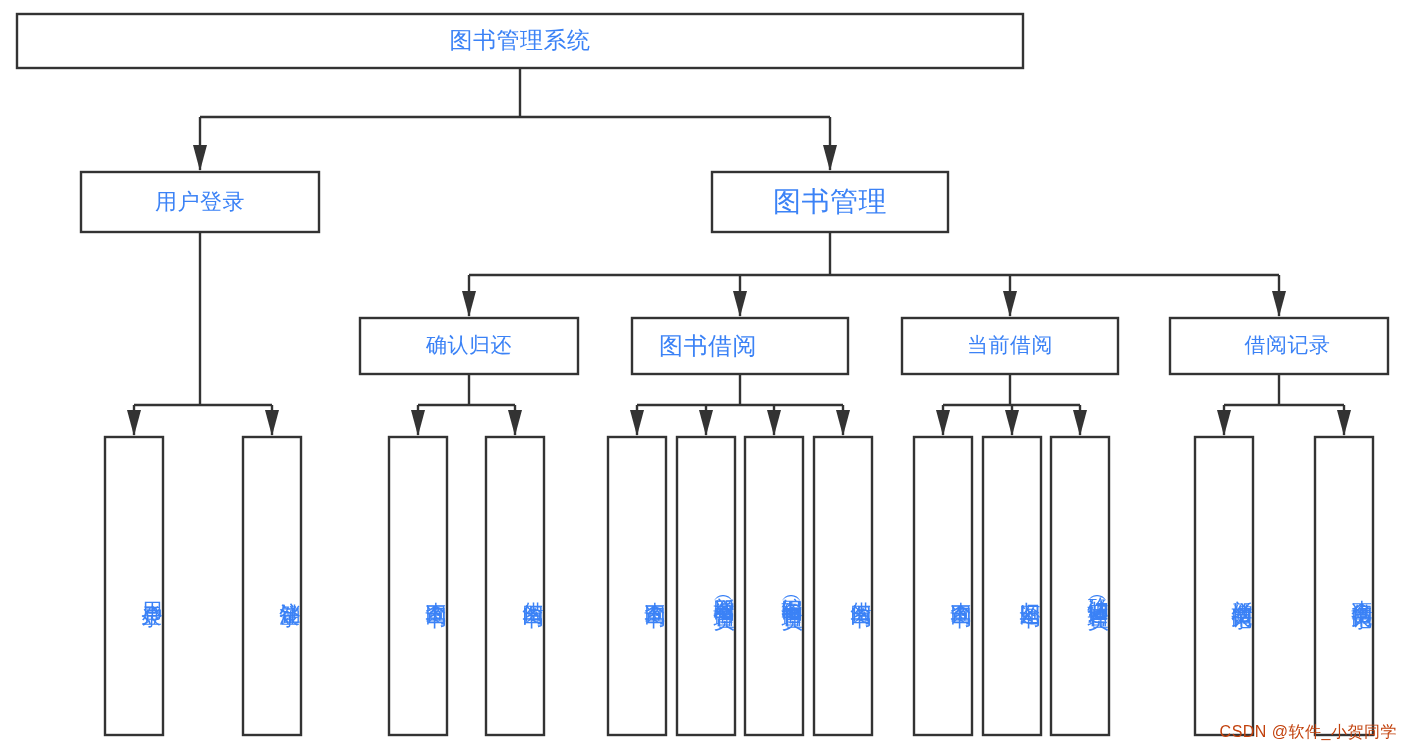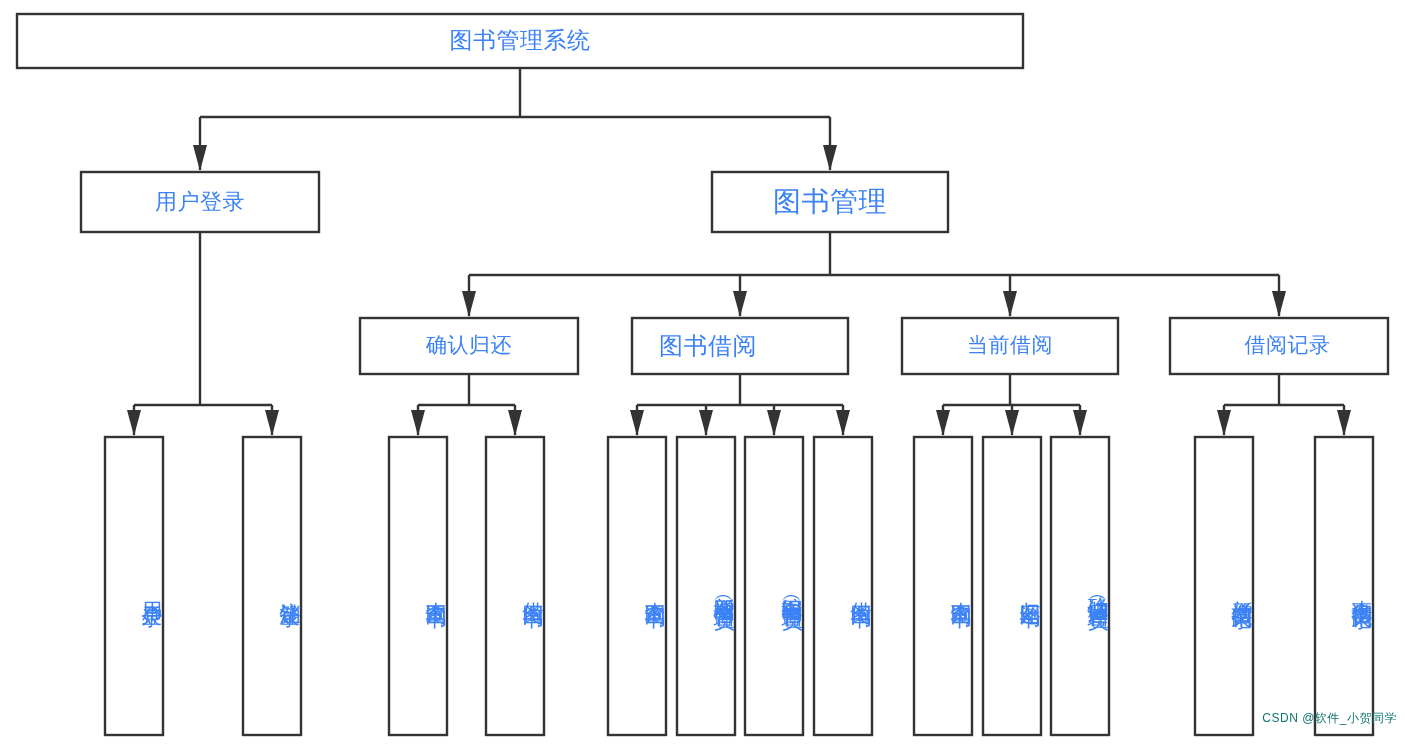--- a/index.html
+++ b/index.html
@@ -63,23 +63,23 @@
     box-sizing: border-box;
     letter-spacing: 2px;
   }
   .hit-area {
     position: absolute;
     background: transparent;
   }
   .watermark {
     position: absolute;
     right: 8px;
-    bottom: 20px;
-    color: #0f766e;
-    font-size: 12px;
+    bottom: 4px;
+    color: #c2410c;
+    font-size: 16px;
     font-family: "Liberation Sans", "DejaVu Sans", sans-serif;
     white-space: nowrap;
     letter-spacing: 0.5px;
   }
 </style>
 </head>
 <body>
 
 <div id="diagram-root">
 

